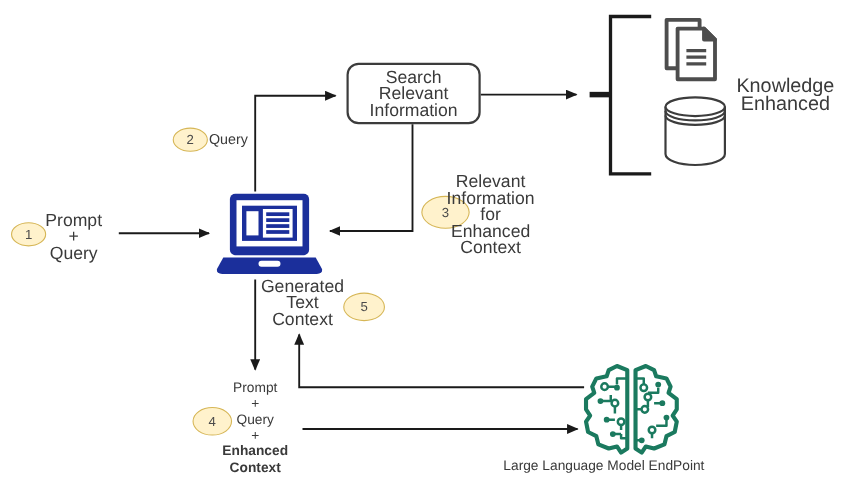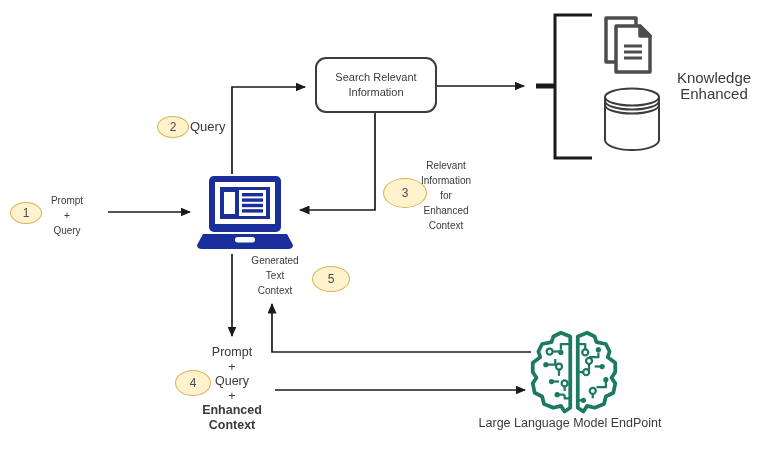--- a/index.html
+++ b/index.html
@@ -2,33 +2,33 @@
 <html><head>
 <meta charset="utf-8">
 <style>
   html,body{margin:0;padding:0;background:#fff;}
   .canvas{
     position:relative;width:768px;height:455px;background:#ffffff;overflow:hidden;
     font-family:"Liberation Sans",sans-serif;color:#3a3a3a;
   }
   .abs{position:absolute;}
   .lbl{
-    position:absolute;text-align:center;font-size:10px;line-height:15px;color:#3a3a3a;
+    position:absolute;text-align:center;font-size:16px;line-height:15px;color:#3a3a3a;
     white-space:pre-line;
   }
   .badge{
     position:absolute;display:flex;align-items:center;justify-content:center;
     background:#fff2cc;border:1px solid #d6b656;border-radius:50%;
     font-size:12px;color:#4a4a4a;box-sizing:border-box;
   }
   .search-box{
     position:absolute;left:315px;top:57px;width:122px;height:56px;box-sizing:border-box;
     border:2px solid #3c3c3c;border-radius:11px;background:#ffffff;
     display:flex;align-items:center;justify-content:center;text-align:center;
-    font-size:11px;line-height:15px;color:#3a3a3a;
+    font-size:16px;line-height:15px;color:#3a3a3a;
   }
   .overlay{position:absolute;left:0;top:0;pointer-events:none;}
 </style>
 </head>
 <body>
 
 <div class="canvas">
 
   <svg class="overlay" width="768" height="455" viewBox="0 0 768 455">
     <defs>
@@ -88,21 +88,21 @@
     </g>
   </svg>
   <svg class="abs" style="left:602px;top:86px;" width="60" height="66" viewBox="0 0 60 66">
     <g fill="#ffffff" stroke-width="2" stroke="#3c3c3c">
       <path d="M3,11 V54 C3,59.5 15,64 30,64 C45,64 57,59.5 57,54 V11"></path>
       <ellipse cx="30" cy="11" rx="27" ry="8.5"></ellipse>
       <path d="M3,15 A27,8.5 0 0 0 57,15" fill="none"></path>
       <path d="M3,19 A27,8.5 0 0 0 57,19" fill="none"></path>
     </g>
   </svg>
-  <div class="lbl" style="left:669px;top:70px;width:90px;font-size:15px;line-height:16px;"><span>Knowledge</span><br><span>Enhanced</span></div>
+  <div class="lbl" style="left:669px;top:70px;width:90px;font-size:18px;line-height:16px;"><span>Knowledge</span><br><span>Enhanced</span></div>
 
   <div class="badge" style="left:383px;top:178px;width:44px;height:30px;">3</div>
   <div class="lbl" style="left:401px;top:158px;width:90px;"><span>Relevant</span><br><span>Information</span><br><span>for</span><br><span>Enhanced</span><br><span>Context</span></div>
 
   <div class="badge" style="left:312px;top:266px;width:38px;height:26px;">5</div>
   <div class="lbl" style="left:235px;top:253px;width:80px;"><span>Generated</span><br><span>Text</span><br><span>Context</span></div>
 
   <div class="badge" style="left:175px;top:370px;width:36px;height:26px;">4</div>
   <div class="lbl" style="left:187px;top:345px;width:90px;font-size:12.5px;line-height:14.5px;"><span>Prompt</span><br><span>+</span><br><span>Query</span><br><span>+</span><br><b><span>Enhanced</span><br><span>Context</span></b></div>
 
@@ -140,15 +140,15 @@
         <circle cx="20" cy="38" r="2.8"></circle>
         <circle cx="26" cy="56" r="2.8"></circle>
         <circle cx="32" cy="70" r="2.8"></circle>
         <circle cx="76" cy="22" r="2.8"></circle>
         <circle cx="80" cy="40" r="2.8"></circle>
         <circle cx="84" cy="54" r="2.8"></circle>
         <circle cx="60" cy="76" r="2.8"></circle>
       </g>
     </g>
   </svg>
-  <div class="lbl" style="left:470px;top:416px;width:200px;font-size:12.5px;">Large Language Model EndPoint</div>
+  <div class="lbl" style="left:449px;top:416px;width:200px;font-size:12.5px;">Large Language Model EndPoint</div>
 
 </div>
 
 </body></html>

